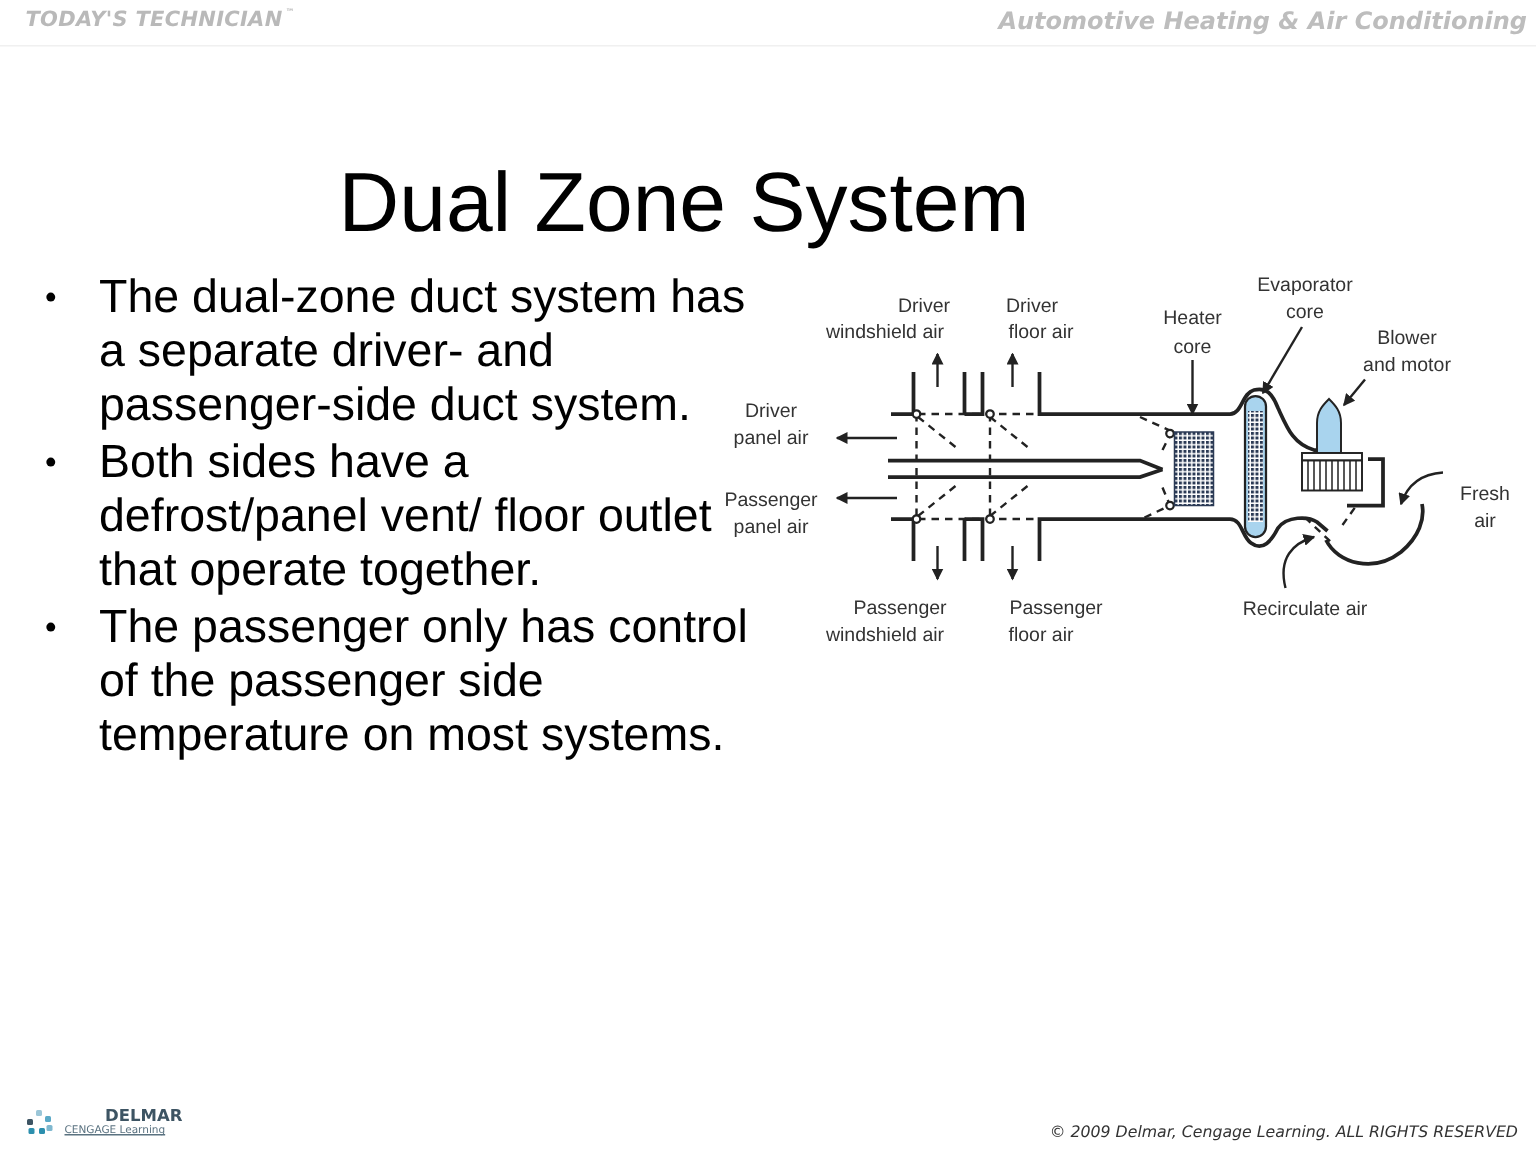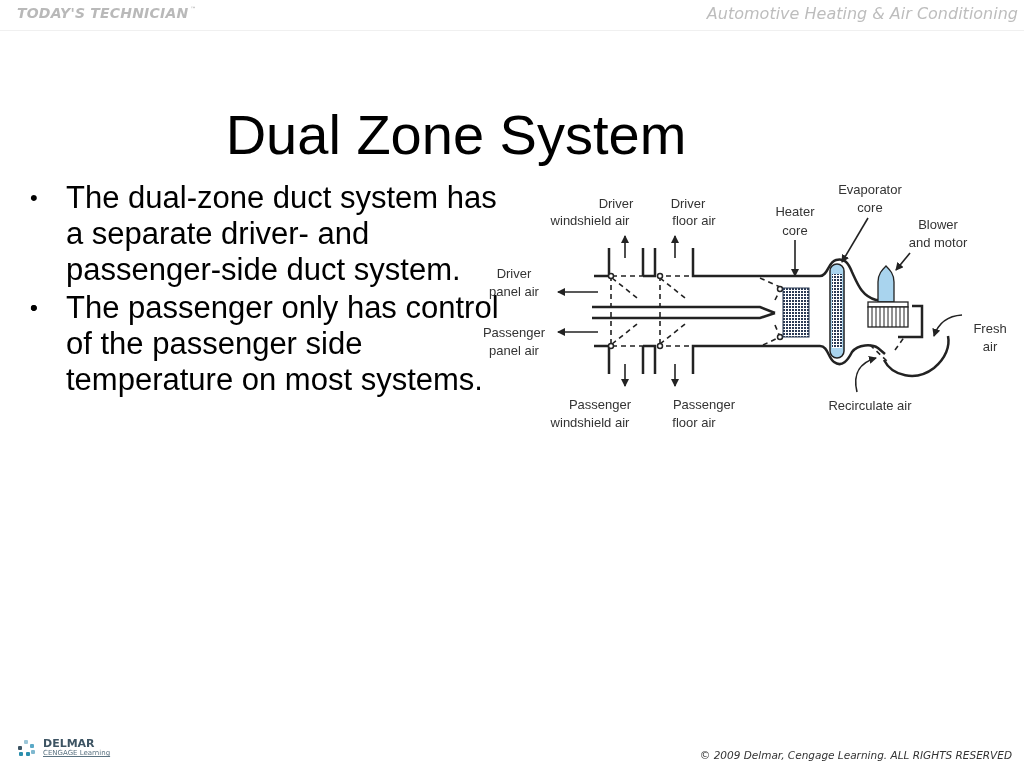--- a/index.html
+++ b/index.html
@@ -1,45 +1,45 @@
 <!DOCTYPE html>
 <html><head>
 <meta charset="utf-8">
 <style>
   html, body { margin: 0; padding: 0; background: #ffffff; }
   body { width: 1024px; height: 768px; position: relative; overflow: hidden; font-family: "Liberation Sans", sans-serif; color: #000; }
   .hdr-left { position: absolute; left: 17px; top: 5px; font-family: "DejaVu Sans", sans-serif; font-weight: bold; font-style: italic; font-size: 14px; color: #b9b9b9; letter-spacing: 0.2px; }
   .hdr-left .tm { font-size: 6px; vertical-align: top; margin-left: 2px; }
-  .hdr-right { position: absolute; right: 6px; top: 4px; font-family: "DejaVu Sans", sans-serif; font-weight: normal; font-style: italic; font-size: 16px; color: #bdbdbd; }
+  .hdr-right { position: absolute; right: 6px; top: 4px; font-family: "DejaVu Sans", sans-serif; font-weight: bold; font-style: italic; font-size: 16px; color: #bdbdbd; }
   .hdr-rule { position: absolute; left: 0; top: 30px; width: 1024px; height: 1px; background: #f0f0f0; }
   .title { position: absolute; left: 0; width: 912px; top: 62px; text-align: center; font-size: 56px; line-height: 70px; font-weight: normal; }
   .bullets { position: absolute; left: 30px; top: 180px; width: 470px; margin: 0; padding: 0; list-style: none; font-size: 31px; line-height: 36px; }
   .bullets li { position: relative; padding-left: 36px; margin-bottom: 2px; }
   .bullets li .dot { position: absolute; left: 0; top: 0; font-size: 22px; }
   .diagram { position: absolute; left: 470px; top: 178px; width: 550px; height: 260px; }
   .diagram text { font-family: "Liberation Sans", sans-serif; font-size: 13px; fill: #333; }
   .footer-logo { position: absolute; left: 16px; top: 738px; display: flex; align-items: center; }
   .footer-logo .mark { width: 22px; height: 20px; position: relative; margin-right: 5px; }
   .footer-logo .mark span { position: absolute; width: 4px; height: 4px; border-radius: 1px; background: #2c8fae; }
-  .footer-logo .brand { font-family: "DejaVu Sans", sans-serif; font-weight: bold; font-size: 11px; color: #3d5463; line-height: 11px; }
+  .footer-logo .brand { font-family: "DejaVu Sans", sans-serif; font-weight: bold; font-size: 11px; color: #3d5463; line-height: 11px; margin-left: 27px; }
   .footer-logo .sub { font-family: "DejaVu Sans", sans-serif; font-size: 7px; color: #5a7280; line-height: 9px; text-decoration: underline; }
   .copyright { position: absolute; right: 12px; top: 749px; font-family: "DejaVu Sans", sans-serif; font-size: 10.5px; color: #333; font-style: italic; }
 </style>
 </head>
 <body>
 
 <div class="hdr-left"><span>TODAY'S TECHNICIAN</span><span class="tm">™</span></div>
 <div class="hdr-right">Automotive Heating &amp; Air Conditioning</div>
 <div class="hdr-rule"></div>
 
 <h1 class="title">Dual Zone System</h1>
 
 <ul class="bullets">
   <li><span class="dot">•</span><span>The dual-zone duct system has a separate driver- and passenger-side duct system.</span></li>
-  <li><span class="dot">•</span></li>
+  <li><span class="dot">•</span><span>Both sides have a defrost/panel vent/ floor outlet that operate together.</span></li>
   <li><span class="dot">•</span><span>The passenger only has control of the passenger side temperature on most systems.</span></li>
 </ul>
 
 <svg class="diagram" viewBox="470 178 550 260" xmlns="http://www.w3.org/2000/svg">
   <defs>
     <pattern id="grid" width="3" height="3" patternUnits="userSpaceOnUse">
       <rect width="3" height="3" fill="#ffffff"></rect>
       <rect width="2" height="2" fill="#2b3a55"></rect>
     </pattern>
     <marker id="arr" markerWidth="8" markerHeight="8" refX="7" refY="4" orient="auto" markerUnits="userSpaceOnUse">

